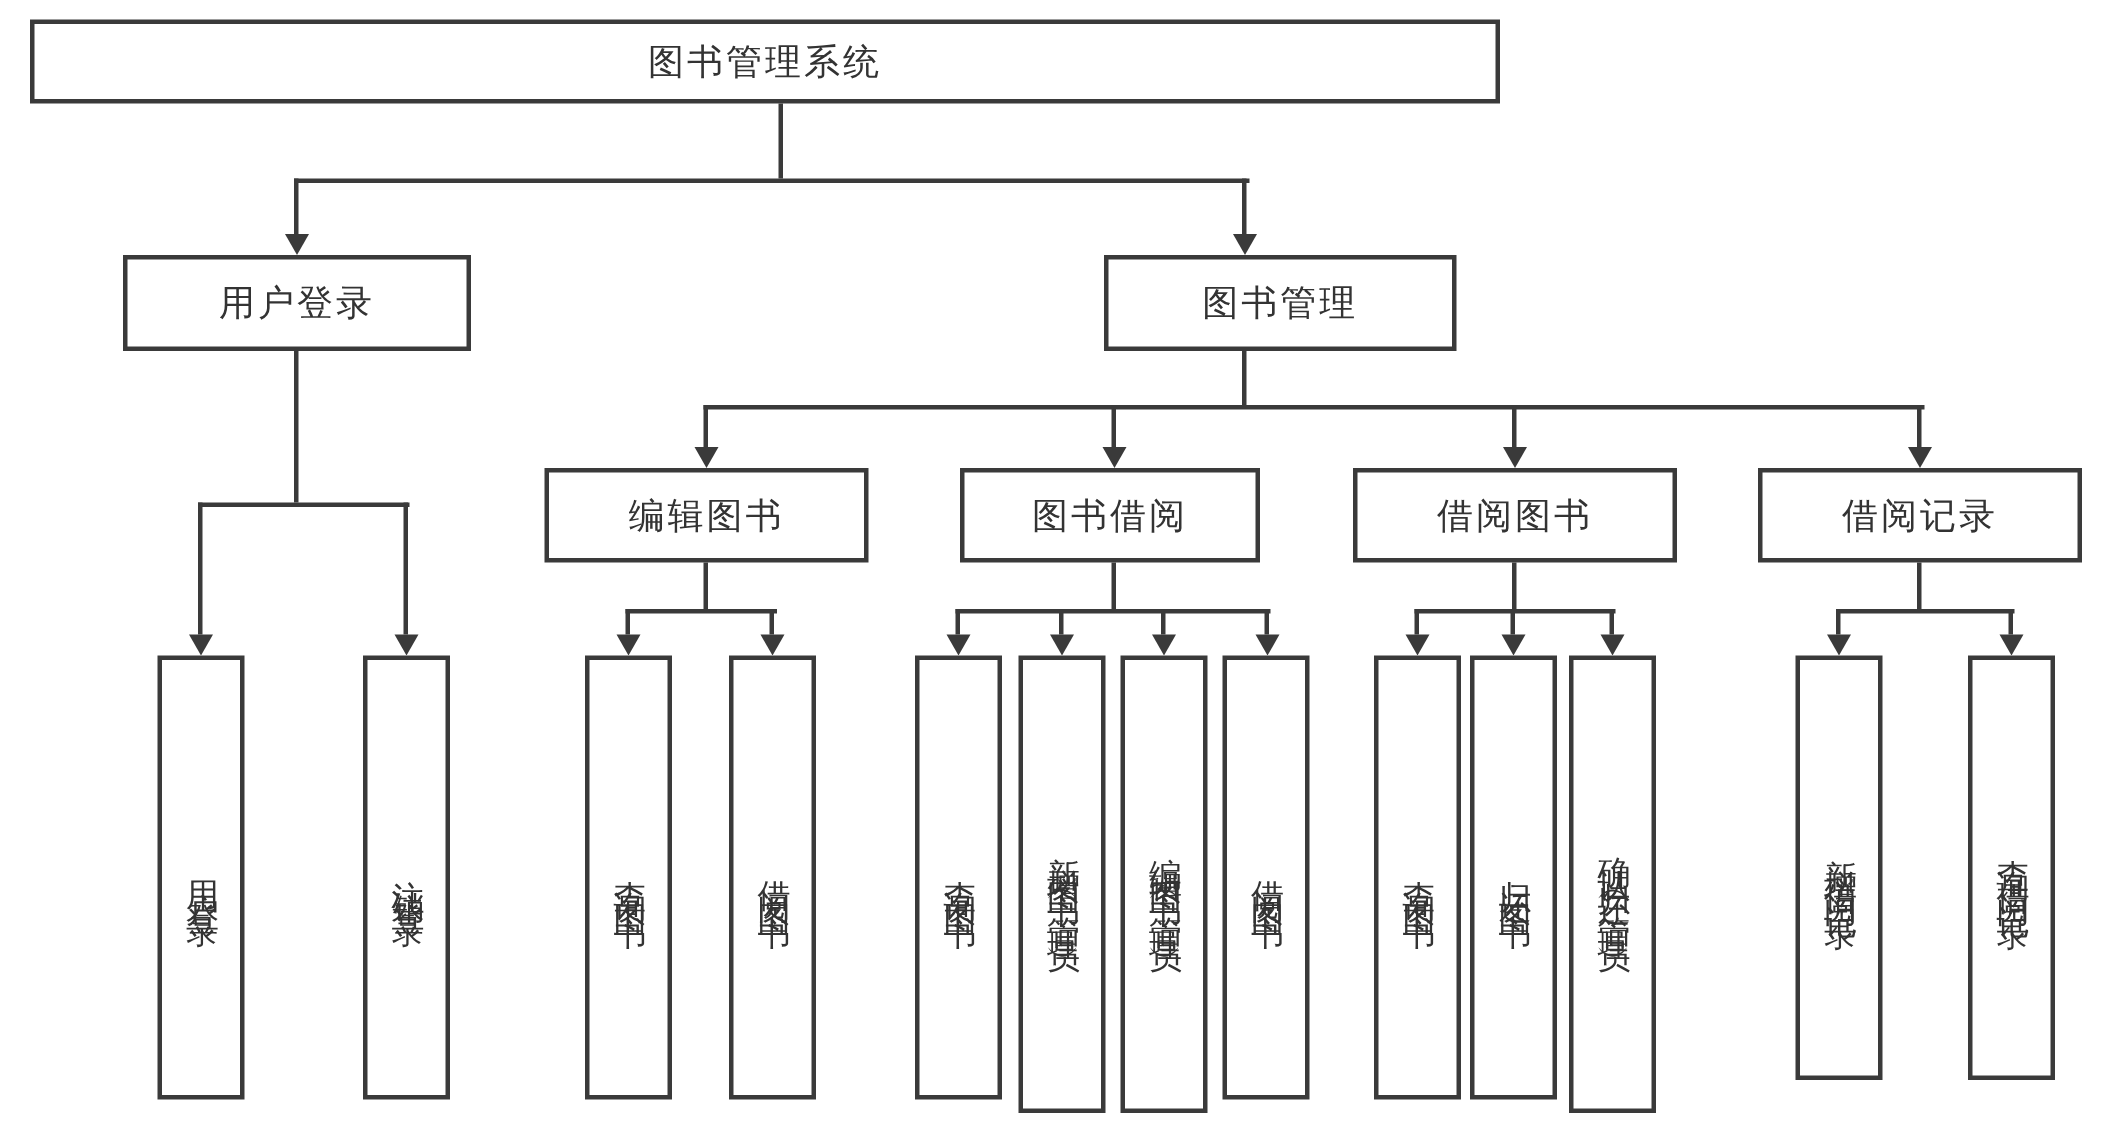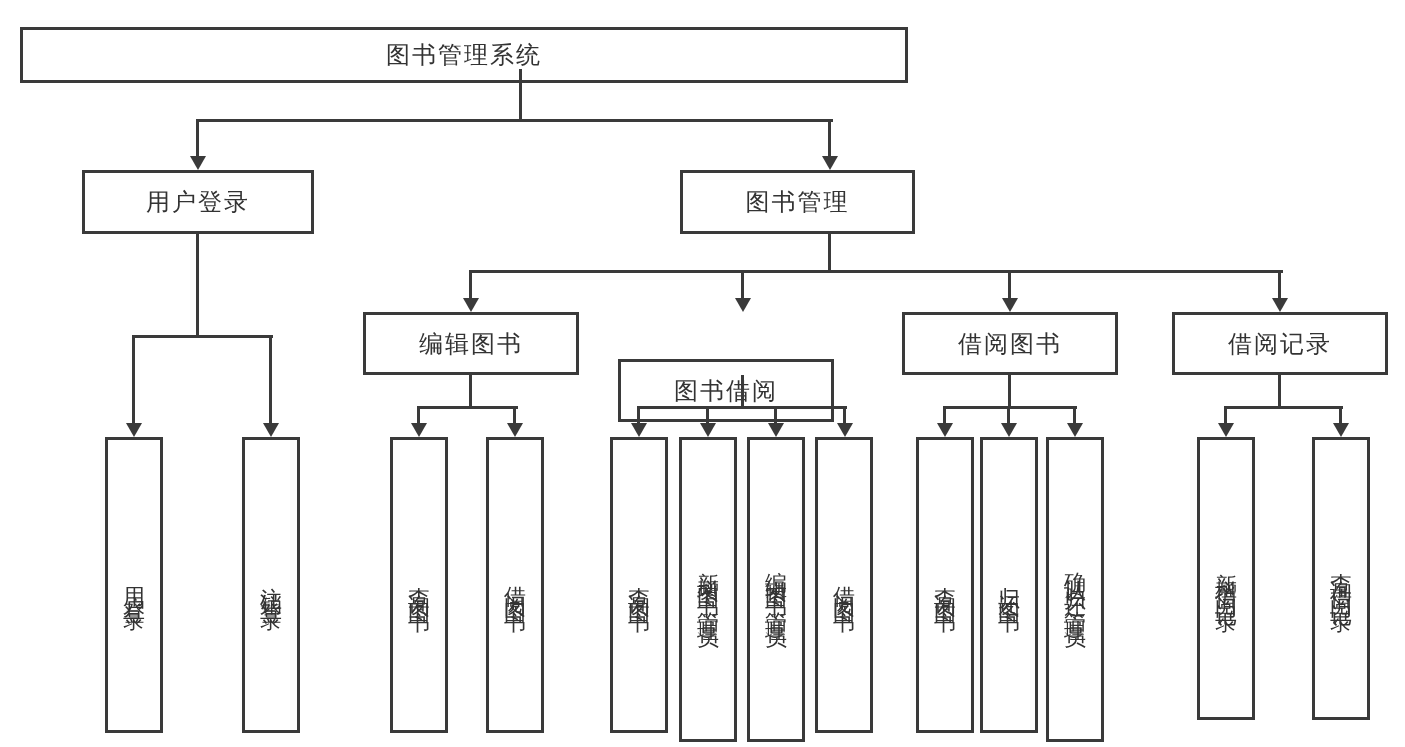--- a/index.html
+++ b/index.html
@@ -67,35 +67,35 @@
     letter-spacing: 1px;
     white-space: nowrap;
     text-shadow: 0 0 2px #ffffff;
   }
 </style>
 </head>
 <body>
 
 <div id="canvas">
 
-  <div class="box" style="left:20px; top:27px; width:888px; height:56px;">
+  <div class="box" style="left:20px; top:13px; width:980px; height:56px;">
     <span class="hlabel">图书管理系统</span>
   </div>
 
   <div class="vline" style="left:519px; top:69px; height:50px;"></div>
   <div class="hline" style="left:196px; top:119px; width:637px;"></div>
   <div class="vline" style="left:196px; top:119px; height:39px;"></div>
   <div class="vline" style="left:828px; top:119px; height:39px;"></div>
   <div class="arrow" style="left:190px; top:156px;"></div>
   <div class="arrow" style="left:822px; top:156px;"></div>
 
   <div class="box" style="left:82px; top:170px; width:232px; height:64px;">
     <span class="hlabel">用户登录</span>
   </div>
-  <div class="box" style="left:680px; top:170px; width:235px; height:64px;">
+  <div class="box" style="left:736px; top:170px; width:235px; height:64px;">
     <span class="hlabel">图书管理</span>
   </div>
 
   <div class="vline" style="left:196px; top:234px; height:101px;"></div>
   <div class="hline" style="left:132px; top:335px; width:141px;"></div>
   <div class="vline" style="left:132px; top:335px; height:88px;"></div>
   <div class="vline" style="left:269px; top:335px; height:88px;"></div>
   <div class="arrow" style="left:126px; top:423px;"></div>
   <div class="arrow" style="left:263px; top:423px;"></div>
 
@@ -106,21 +106,21 @@
   <div class="vline" style="left:1008px; top:270px; height:28px;"></div>
   <div class="vline" style="left:1278px; top:270px; height:28px;"></div>
   <div class="arrow" style="left:463px; top:298px;"></div>
   <div class="arrow" style="left:735px; top:298px;"></div>
   <div class="arrow" style="left:1002px; top:298px;"></div>
   <div class="arrow" style="left:1272px; top:298px;"></div>
 
   <div class="box" style="left:363px; top:312px; width:216px; height:63px;">
     <span class="hlabel">编辑图书</span>
   </div>
-  <div class="box" style="left:618px; top:312px; width:216px; height:63px;margin-top:47px;">
+  <div class="box" style="left:640px; top:312px; width:200px; height:63px;">
     <span class="hlabel">图书借阅</span>
   </div>
   <div class="box" style="left:902px; top:312px; width:216px; height:63px;">
     <span class="hlabel">借阅图书</span>
   </div>
   <div class="box" style="left:1172px; top:312px; width:216px; height:63px;">
     <span class="hlabel">借阅记录</span>
   </div>
 
   <div class="vline" style="left:469px; top:375px; height:31px;"></div>

